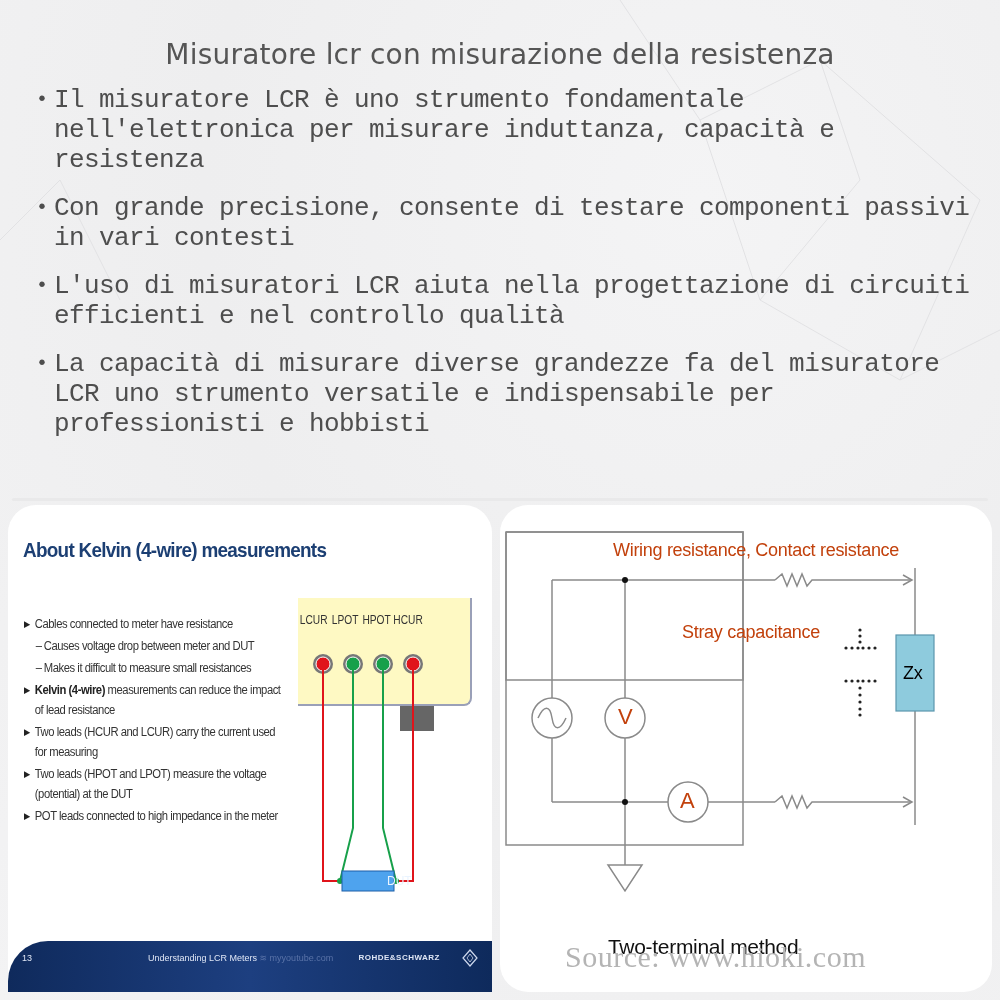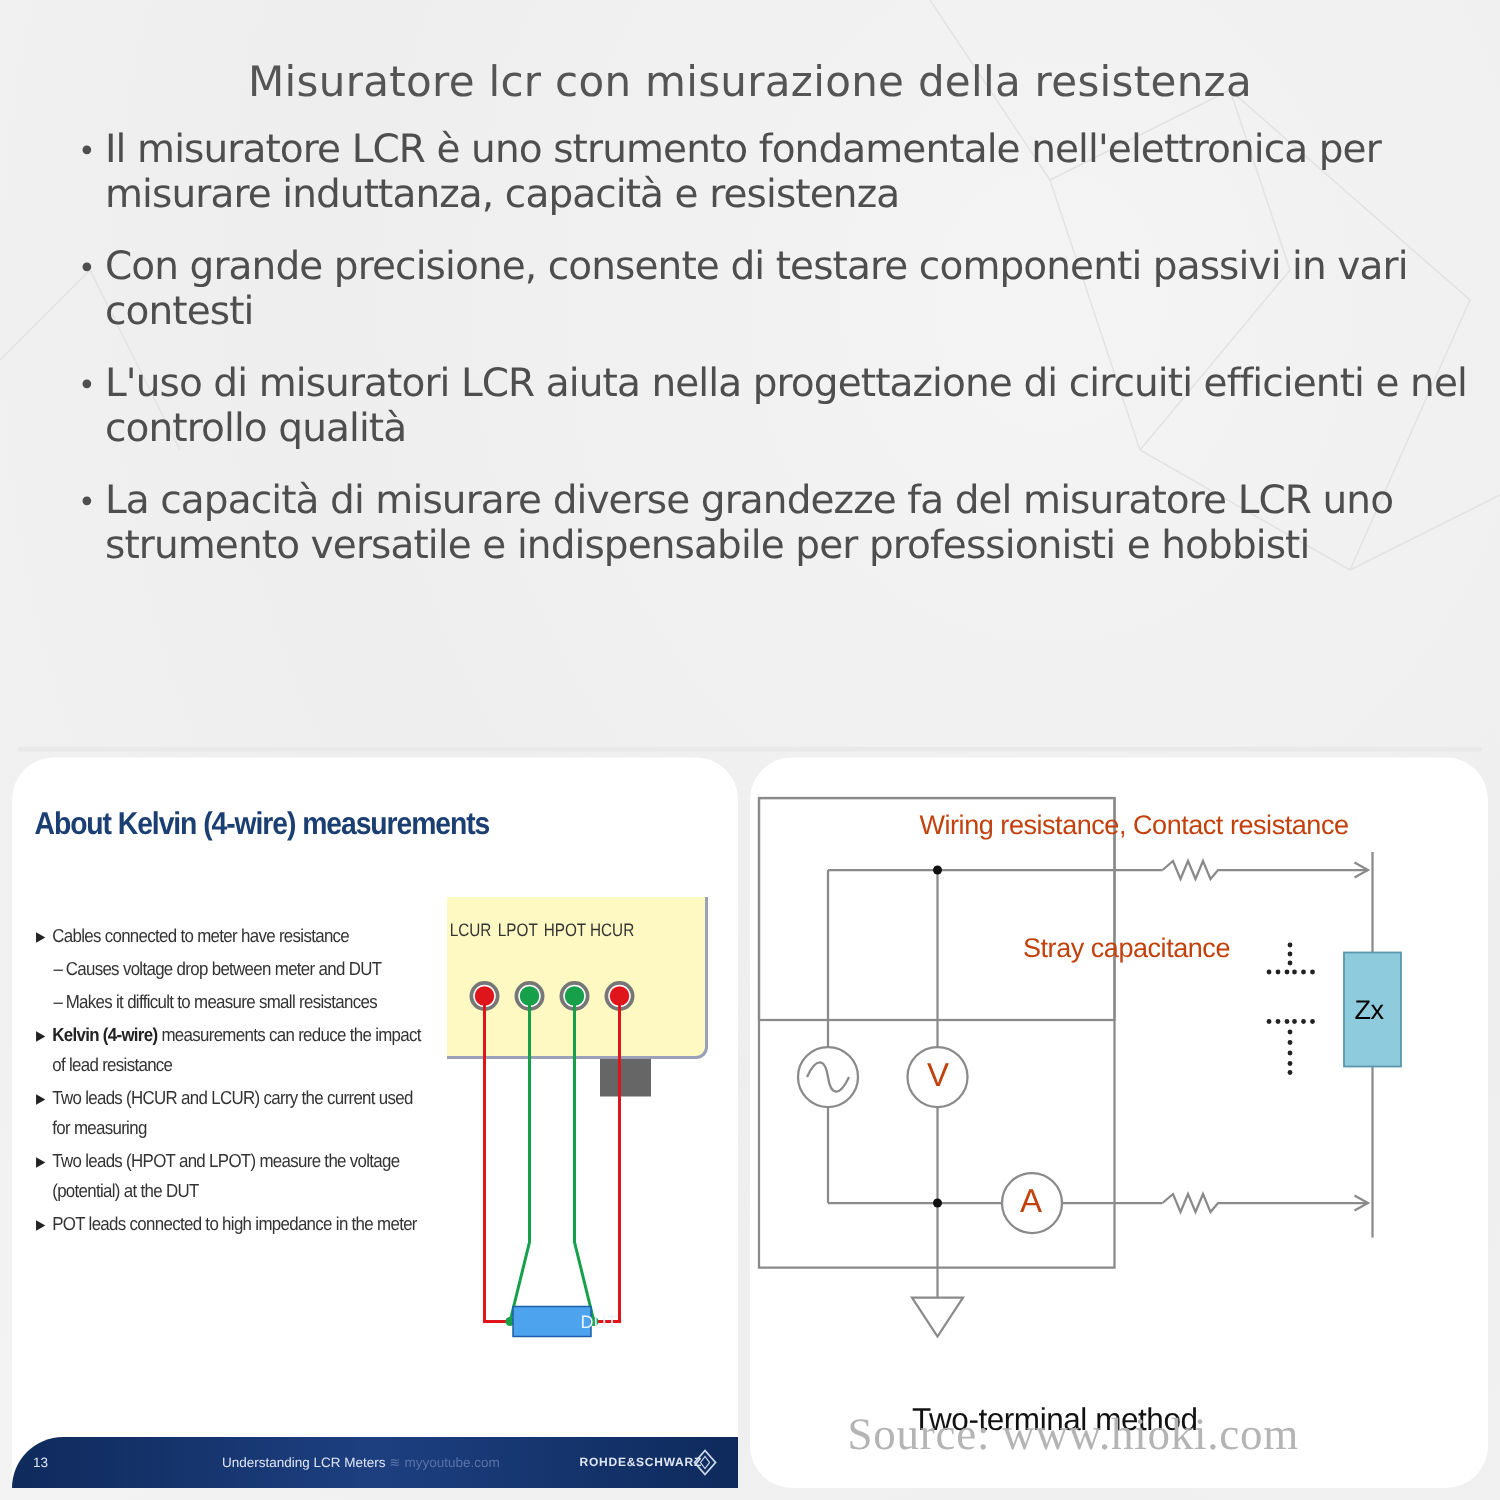--- a/index.html
+++ b/index.html
@@ -8,21 +8,21 @@
     position: relative;
     background: radial-gradient(ellipse at 70% 20%, #f4f4f5 0%, #eeeeef 50%, #f3f3f4 100%);
     font-family: "DejaVu Sans", sans-serif;
     color: #4a4a4a;
   }
   .bg-lines { position: absolute; left: 0; top: 0; width: 1000px; height: 500px; pointer-events: none; }
   .title {
     position: absolute; top: 26px; left: 0; width: 1000px; text-align: center;
     font-size: 28px; color: #555; letter-spacing: 0.2px; font-weight: normal; margin-top: 12px;
   }
-  .bullets { position: absolute; top: 85px; left: 46px; width: 950px; list-style: none; }
+  .bullets { position: absolute; top: 85px; left: 30px; width: 950px; list-style: none; font-family: Liberation Mono, monospace; }
   .bullets li {
     position: relative; padding-left: 24px; font-size: 26px; line-height: 30px;
     color: #4e4e4e; margin-bottom: 18px; letter-spacing: -0.6px;
   }
   .bullets li::before { content: "•"; position: absolute; left: 6px; top: 0; font-size: 20px; }
   .divider { position: absolute; top: 498px; left: 12px; width: 976px; height: 3px; background: #e9e9ea; border-radius: 2px; }
 
   .panel-left {
     position: absolute; left: 8px; top: 505px; width: 484px; height: 487px;
     background: #fff; border-radius: 28px 28px 0 0; overflow: hidden;
@@ -39,27 +39,27 @@
   .kl li.sub::before { content: "–"; position: absolute; left: 13px; }
   .kl li.cont { padding-left: 12px; margin-top: -2px; }
   .kl b { font-weight: bold; color: #222; }
 
   .meter { position: absolute; left: 290px; top: 93px; width: 174px; height: 108px; background: #fef9c3; border-right: 2px solid #9aa0b8; border-bottom: 2px solid #9aa0b8; border-radius: 0 0 8px 0; }
   .meter-labels { position: absolute; top: 15px; left: 0; width: 174px; display: flex; font-family: "Liberation Sans", sans-serif; font-size: 12px; color: #333; transform: scaleX(0.85); transform-origin: left; }
   .meter-labels span { width: 37px; text-align: center; display: inline-block; }
   .foot-block { position: absolute; left: 392px; top: 201px; width: 34px; height: 25px; background: #666; }
 
   .slide-footer {
-    position: absolute; left: 0; bottom: 0; width: 484px; height: 34px;
+    position: absolute; left: 0; bottom: 0; width: 484px; height: 51px;
     background: linear-gradient(90deg, #0f2a5c 0%, #1d3f80 50%, #0e2a5c 100%);
     border-radius: 40px 0 0 0; color: #dfe6f5; font-family: "Liberation Sans", sans-serif; font-size: 9px;
   }
   .sf-num { position: absolute; left: 14px; top: 12px; }
   .sf-mid { position: absolute; left: 140px; top: 12px; }
-  .sf-brand { position: absolute; right: 24px; top: 12px; font-weight: bold; letter-spacing: 0.5px; font-size: 8px; }
+  .sf-brand { position: absolute; right: 52px; top: 12px; font-weight: bold; letter-spacing: 0.5px; font-size: 8px; }
   .sf-logo { position: absolute; right: 14px; top: 8px; width: 16px; height: 18px; }
 
   .panel-right {
     position: absolute; left: 500px; top: 505px; width: 492px; height: 487px;
     background: #fff; border-radius: 28px; overflow: hidden;
   }
   .ck-label { position: absolute; font-family: "Liberation Sans", sans-serif; color: #c2410c; font-size: 18px; letter-spacing: -0.3px; }
   .source { position: absolute; left: 565px; top: 940px; font-size: 30px; color: #b4b4b4; letter-spacing: 0.5px; font-family: Liberation Serif, serif; }
 </style>
 </head>

